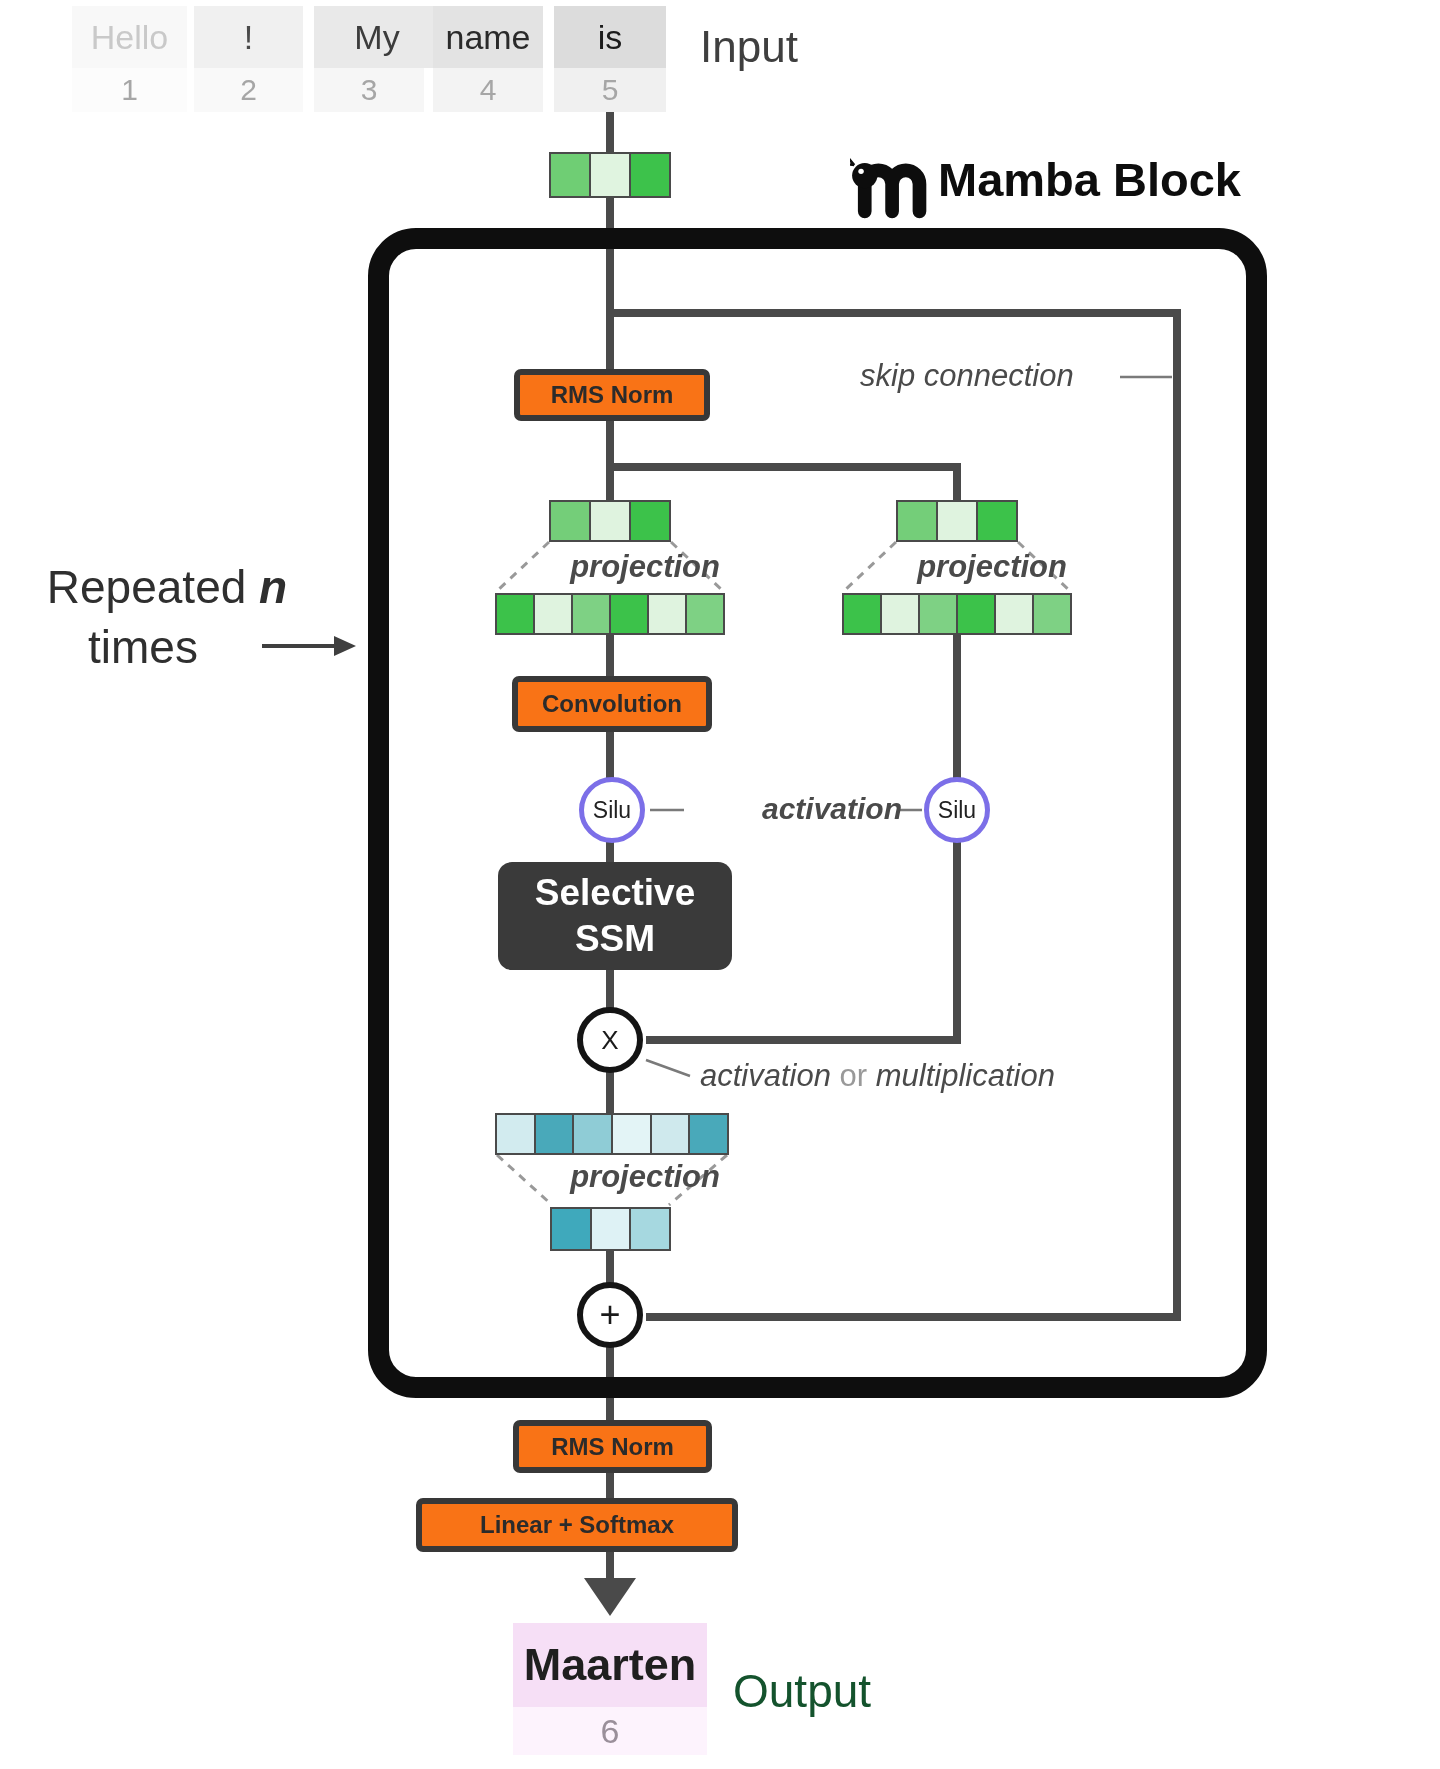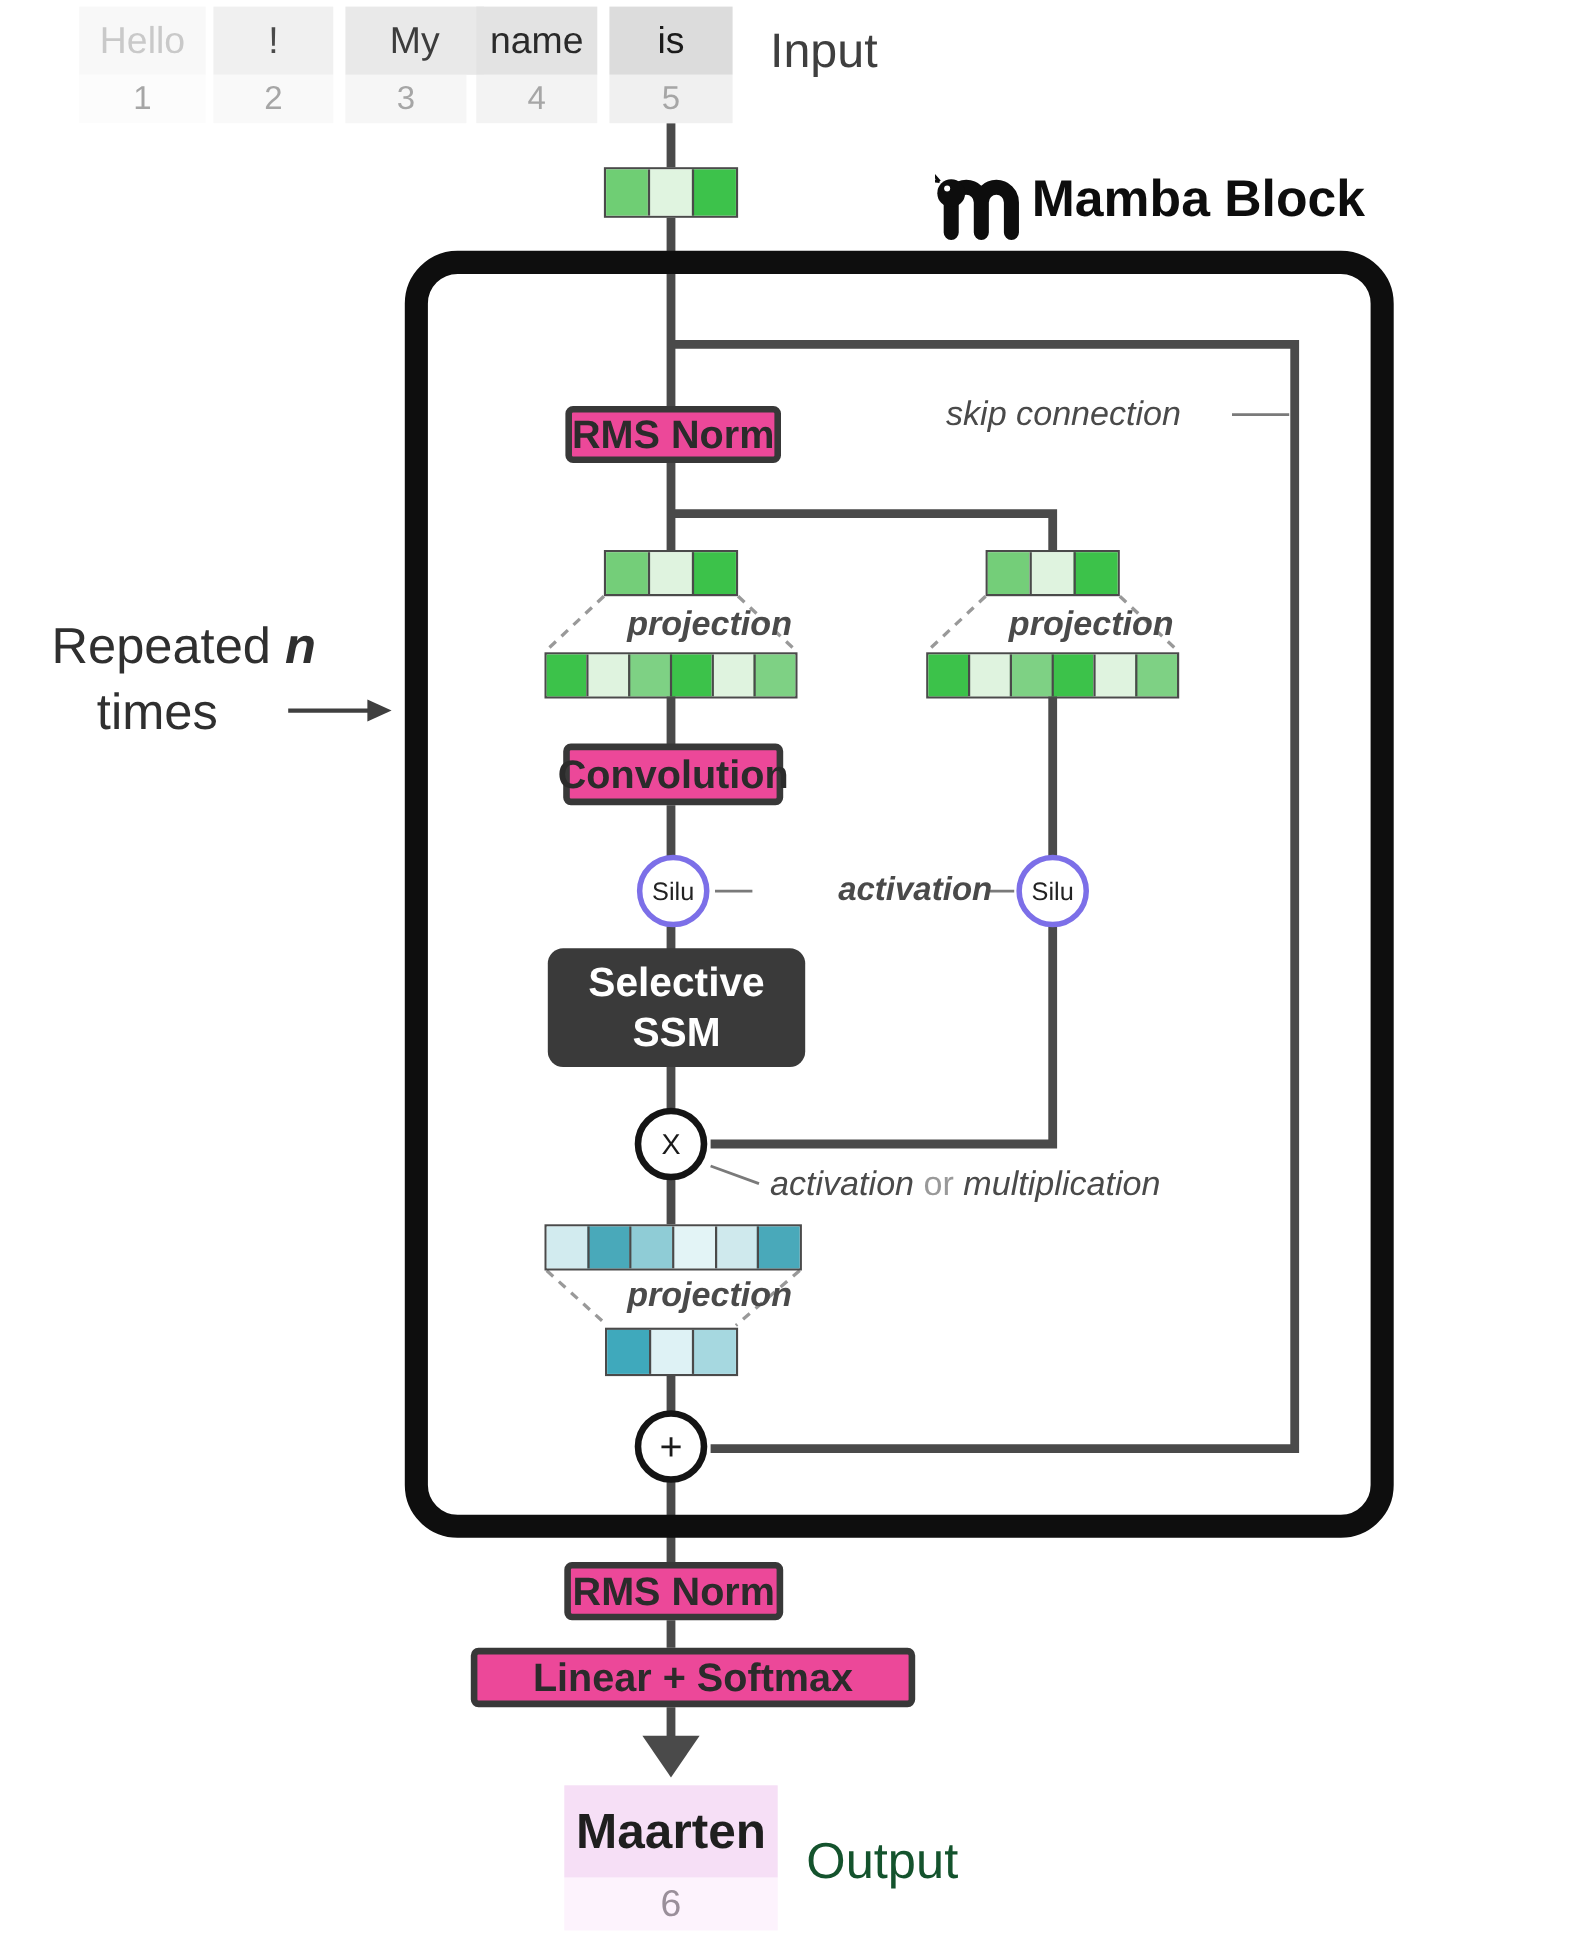--- a/index.html
+++ b/index.html
@@ -5,23 +5,23 @@
   html,body{margin:0;padding:0;background:#fff;}
   #stage{position:relative;width:1440px;height:1769px;background:#fff;overflow:hidden;
          font-family:"Liberation Sans", sans-serif;}
   .abs{position:absolute;}
   .wires{position:absolute;left:0;top:0;z-index:1;}
   
   .mblock{position:absolute;left:368px;top:228px;width:899px;height:1170px;
           border:21px solid #0e0e0e;border-radius:48px;box-sizing:border-box;
           background:transparent;z-index:2;pointer-events:none;}
   
-  .box{position:absolute;z-index:3;background:#ec4899;border:6px solid #383838;border-radius:7px;
+  .box{position:absolute;z-index:3;background:#f97316;border:6px solid #383838;border-radius:7px;
        box-sizing:border-box;display:flex;align-items:center;justify-content:center;
-       font-weight:bold;font-size:36px;color:#2b2b2b;}
+       font-weight:bold;font-size:24px;color:#2b2b2b;}
   .darkbox{position:absolute;z-index:3;background:#3a3a3a;border-radius:14px;
        display:flex;flex-direction:column;align-items:center;justify-content:center;
        font-weight:bold;font-size:37px;color:#fff;line-height:46px;}
   .circle{position:absolute;z-index:3;background:#fff;border-radius:50%;box-sizing:border-box;
        display:flex;align-items:center;justify-content:center;}
   .silu{width:66px;height:66px;border:5px solid #7c6fe8;font-size:23px;color:#222;}
   .opc{width:66px;height:66px;border:6px solid #141414;color:#1a1a1a;}
   
   .vec{position:absolute;z-index:3;display:flex;border:2px solid #4a4a4a;box-sizing:border-box;}
   .vec .cell{flex:1;border-left:2px solid #4a4a4a;}
@@ -154,21 +154,21 @@
   <div class="lbl ital projlbl abs" style="left:500px;top:1159px;width:220px;">projection</div>
   <div class="vec" style="left:550px;top:1207px;width:121px;height:44px;">
       <div class="cell" style="background: rgb(63, 169, 188);"></div>
       <div class="cell" style="background: rgb(222, 242, 245);"></div>
       <div class="cell" style="background: rgb(166, 216, 224);"></div>
     </div>
 
   <div class="circle opc" style="left:577px;top:1282px;font-size:36px;">+</div>
 
   <div class="box" style="left:513px;top:1420px;width:199px;height:53px;">RMS Norm</div>
-  <div class="box" style="left:428px;top:1498px;width:404px;height:54px;">Linear + Softmax</div>
+  <div class="box" style="left:416px;top:1498px;width:322px;height:54px;">Linear + Softmax</div>
 
   <div class="tok abs" style="left: 513px; top: 1623px; width: 194px; height: 84px; font-size: 45px; font-weight: 600; background: rgb(246, 223, 246); color: rgb(31, 31, 31);">Maarten</div>
   <div class="toknum abs" style="left: 513px; top: 1707px; width: 194px; height: 48px; font-size: 34px; background: rgb(253, 243, 253); color: rgb(154, 143, 154);">6</div>
   <div class="lbl" style="left:733px;top:1664px;font-size:46px;color:#14532d;">Output</div>
 
   <div class="lbl abs" style="left:2px;top:560px;width:330px;text-align:center;font-size:46px;font-weight:500;color:#2f2f2f;">
     <span>Repeated </span><b><i>n</i></b>
   </div>
   <div class="lbl abs" style="left:8px;top:620px;width:270px;text-align:center;font-size:46px;font-weight:500;color:#2f2f2f;">times</div>
 

